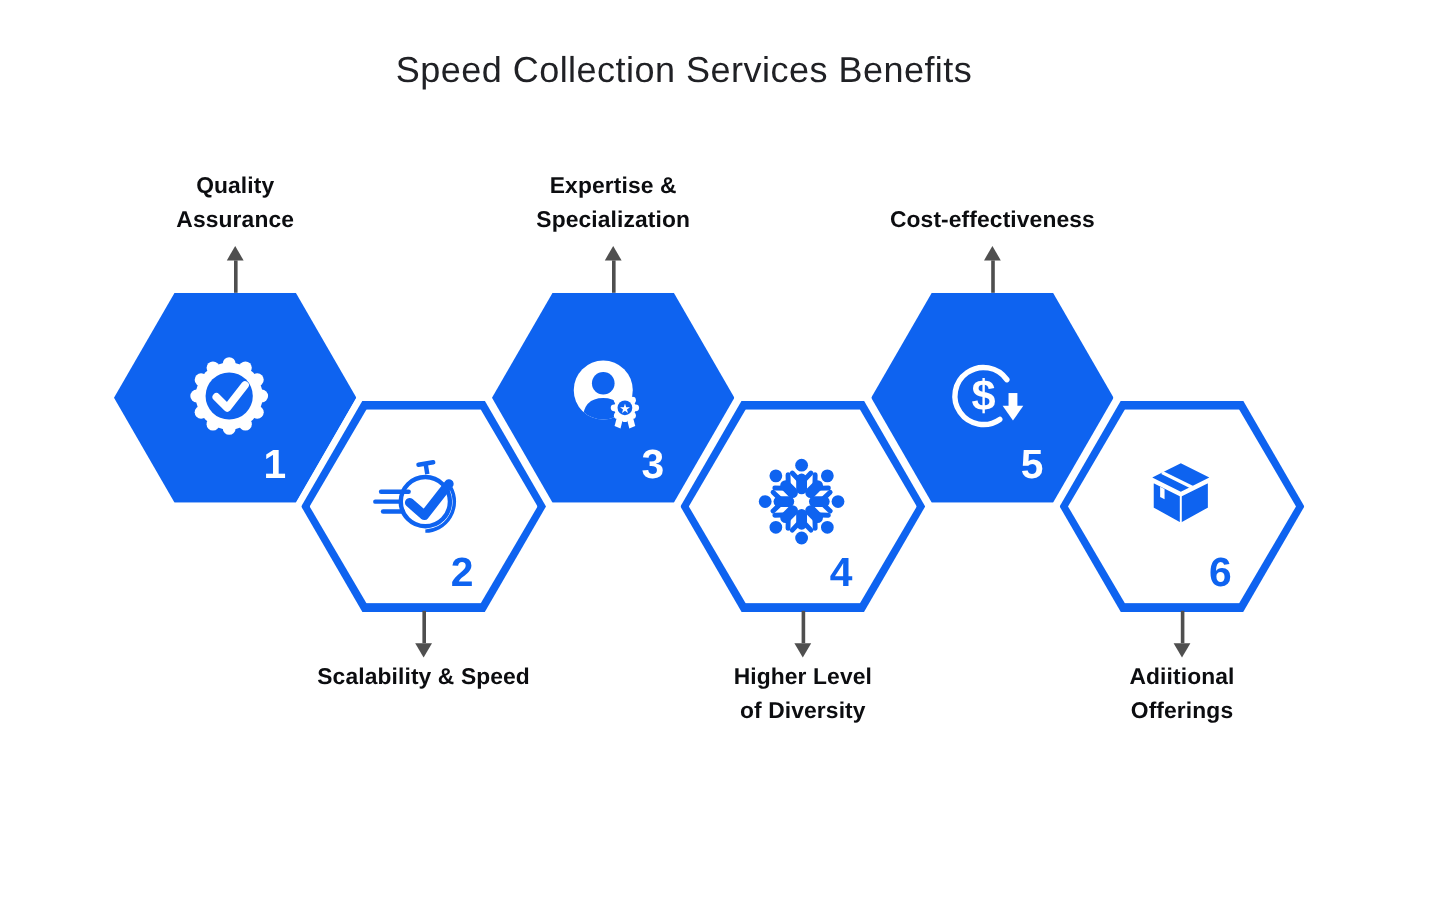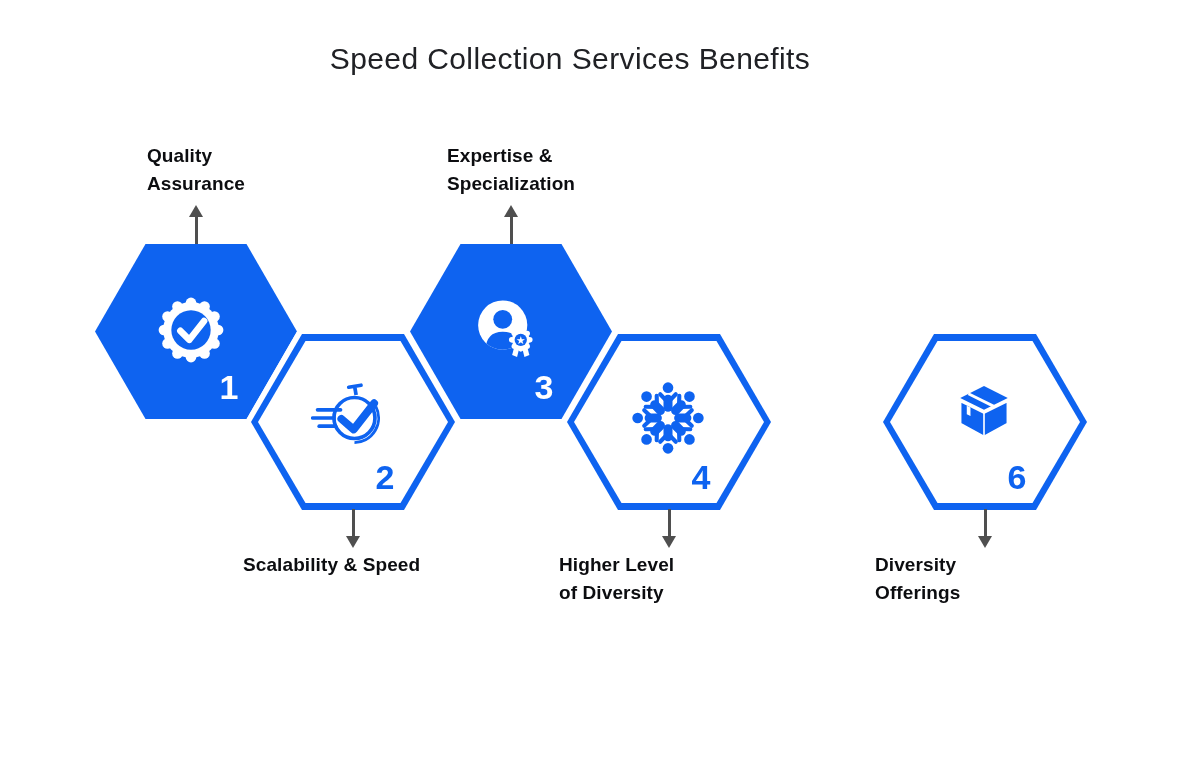--- a/index.html
+++ b/index.html
@@ -16,21 +16,21 @@
 
   .title{
     position:absolute; top:42px; left:0; width:1140px; text-align:center;
     font-size:30px; font-weight:400; letter-spacing:.4px; color:var(--title);
   }
 
   .group{position:absolute; top:0; width:220px; height:660px;}
   .group.down{z-index:3;} .group.up{z-index:1;}
 
   .label{
-    position:absolute; left:0; width:220px; text-align:left;
+    position:absolute; left:0; width:220px; text-align:center;
     font-size:19px; font-weight:bold; line-height:28px; color:var(--ink);
     white-space:pre-line; letter-spacing:.1px;
   }
   .label.top{top:126px; height:72px; display:flex; align-items:flex-end; justify-content:center;}
   .label.bottom{top:551px;}
 
   .arrow{position:absolute; left:50%; transform:translateX(-50%);}
   .arrow .shaft{width:3px; height:27px; background:var(--arrow); margin:0 auto;}
   .arrow .head-up{width:0;height:0;margin:0 auto;
     border-left:7px solid transparent;border-right:7px solid transparent;
@@ -197,38 +197,56 @@
       <span class="num">4</span>
     </div>
     <div class="arrow down-arrow">
       <div class="shaft"></div>
         <div class="head-down"></div>
     </div>
     <div class="label bottom">Higher Level
 of Diversity</div>
   </section>
 
+  <section class="group up" style="left:717px">
+    <div class="label top">Cost-effectiveness</div>
+    <div class="arrow up-arrow">
+      <div class="head-up"></div>
+        <div class="shaft"></div>
+    </div>
+    <div class="hex">
+      <span class="icon">
+        <svg viewBox="0 0 100 100">
+          <path d="M70.8 33.4 A29 29 0 1 0 63.6 73.8" fill="none" stroke="#ffffff" stroke-width="5.5" stroke-linecap="round"></path>
+          <text x="47" y="64" text-anchor="middle" font-size="44" font-weight="bold" fill="#ffffff" font-family="Liberation Sans, sans-serif">$</text>
+          <rect x="72.5" y="47" width="9" height="14" fill="#ffffff"></rect>
+          <polygon points="66.5,60 87.5,60 77,75" fill="#ffffff"></polygon>
+        </svg>
+      </span>
+      <span class="num">5</span>
+    </div>
+  </section>
 
   <section class="group down" style="left:875px">
     <div class="hex">
       <div class="hex-blue"></div>
       <div class="hex-white"></div>
       <span class="icon">
         <svg viewBox="0 0 100 100">
           <polygon points="50,11 21,25.5 50,40 79,25.5" fill="currentColor"></polygon>
           <line x1="31" y1="20.5" x2="64.5" y2="37" stroke="#ffffff" stroke-width="3.5"></line>
           <polygon points="21,29 50,43.5 79,29 79,57 50,73 21,57" fill="currentColor" stroke="#ffffff" stroke-width="3"></polygon>
           <line x1="50" y1="43.5" x2="50" y2="73" stroke="#ffffff" stroke-width="2"></line>
           <polygon points="29,35 33.5,37.2 33.5,47.5 29,45.3" fill="#ffffff"></polygon>
         </svg>
       </span>
       <span class="num">6</span>
     </div>
     <div class="arrow down-arrow">
       <div class="shaft"></div>
         <div class="head-down"></div>
     </div>
-    <div class="label bottom">Diversity
+    <div class="label bottom">Adiitional
 Offerings</div>
   </section>
 
 
 </div>
 
 </body></html>

